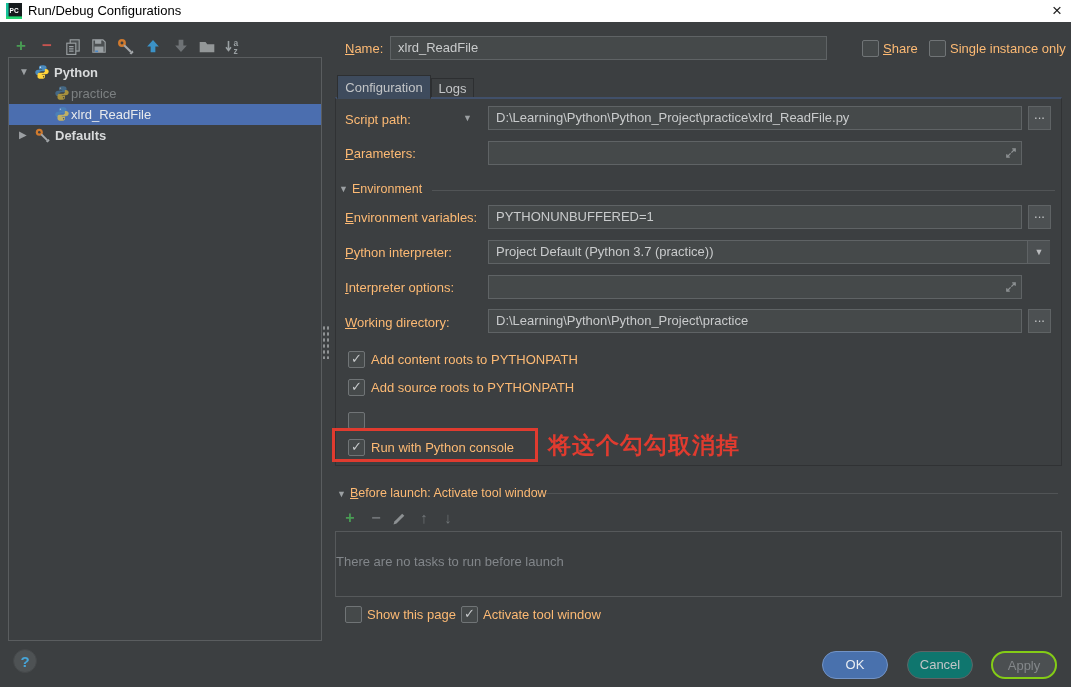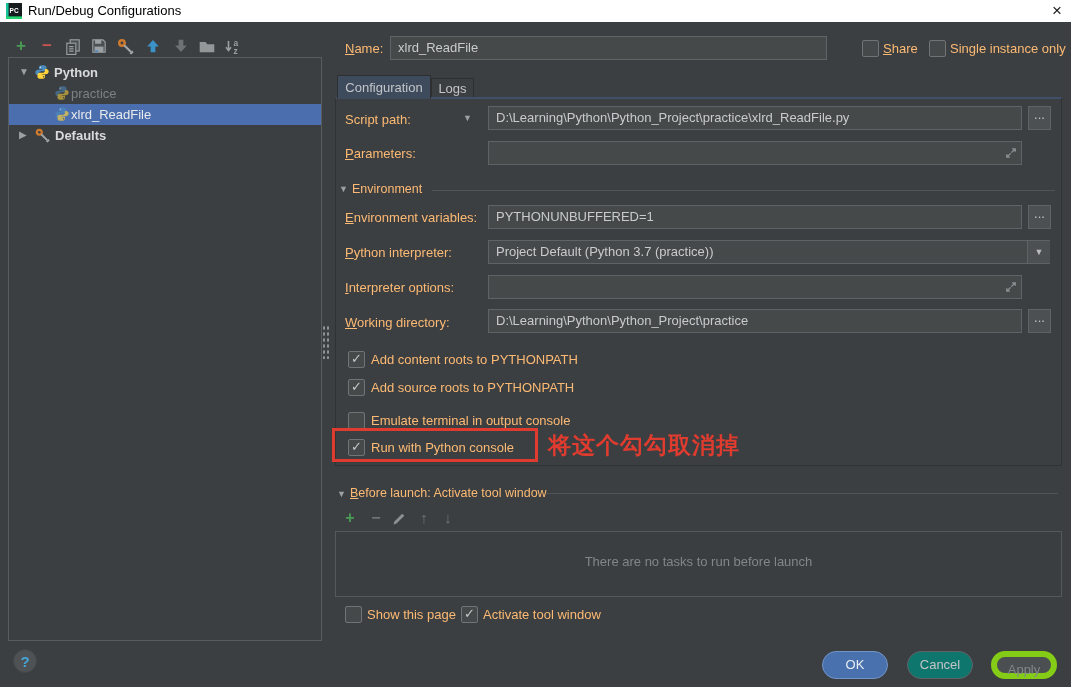--- a/index.html
+++ b/index.html
@@ -42,32 +42,32 @@
   .tabpanel{position:absolute;left:335px;top:97px;width:727px;height:369px;box-sizing:border-box;
             border:1px solid #303234;border-top:2px solid #41506a;background:#3c3f41;}
   
   .chk{position:absolute;width:15px;height:15px;background:#45494a;border:1px solid #70747б;
        border:1px solid #707476;border-radius:2px;color:#c6c8ca;font-size:13px;line-height:14px;
        text-align:center;cursor:pointer;}
   .hline{position:absolute;height:1px;background:#515456;}
   
   .emptybox{position:absolute;left:335px;top:531px;width:727px;height:66px;box-sizing:border-box;
             border:1px solid #56595b;background:#3b3e40;}
-  .emptybox .tx{position:absolute;left:0;right:0;top:22px;text-align:center;color:#82868a;font-size:13px;}
+  .emptybox .tx{position:absolute;left:0;right:0;top:22px;text-align:left;color:#82868a;font-size:13px;}
   
   .redbox{position:absolute;left:332px;top:428px;width:206px;height:34px;border:3px solid #e03b2f;
           box-sizing:border-box;pointer-events:none;}
   .redtext{position:absolute;left:548px;top:430px;color:#e03b2f;font-size:23px;font-weight:bold;
            letter-spacing:1px;white-space:nowrap;}
   
   .btn{position:absolute;top:651px;width:66px;height:28px;border-radius:14px;font-size:13px;
        line-height:26px;text-align:center;box-sizing:border-box;cursor:pointer;}
   .btn.ok{background:#4971ad;border:1px solid #7293c6;color:#e9edf2;}
   .btn.norm{background:#0f766e;border:1px solid #5f6365;color:#c3c5c7;}
-  .btn.dis{background:#4b4f51;border:6px solid #84cc16;color:#83878a;cursor:default;}
+  .btn.dis{background:#4b4f51;border:2px solid #84cc16;color:#83878a;cursor:default;}
   .help{position:absolute;left:13px;top:649px;width:24px;height:24px;border-radius:50%;
         background:#4e5254;border:1px solid #444749;color:#46a5d8;font-weight:bold;font-size:15px;
         line-height:23px;text-align:center;cursor:pointer;box-sizing:border-box;}
   .watermark{position:absolute;left:816px;top:657px;font-size:16.5px;color:rgba(190,198,206,0.82);
              white-space:nowrap;pointer-events:none;z-index:50;}
   .grip{position:absolute;left:322px;top:325px;width:8px;height:34px;cursor:col-resize;
         background-image:radial-gradient(#8f9294 1px,transparent 1.3px);background-size:4px 6px;}
   .caret{color:#9ca0a3;font-size:9px;}
 </style>
 </head>
@@ -235,21 +235,20 @@
   <div class="inp" style="left:488px;top:309px;width:534px">D:\Learning\Python\Python_Project\practice</div>
   <div class="bb" style="left:1028px;top:309px">...</div>
 
   <span class="chk" style="left:348px;top:351px"><span>✓</span></span>
   <div class="cl" style="left:371px;top:352px">Add content roots to PYTHONPATH</div>
 
   <span class="chk" style="left:348px;top:379px"><span>✓</span></span>
   <div class="cl" style="left:371px;top:380px">Add source roots to PYTHONPATH</div>
 
   <span class="chk" style="left:348px;top:412px"><span></span></span>
-  <div class="cl" style="left:371px;top:413px">Emulate terminal in output console</div>
 
   <span class="chk" style="left:348px;top:439px"><span>✓</span></span>
   <div class="cl" style="left:371px;top:440px">Run with Python console</div>
 
   <div class="redbox"></div>
   <div class="redtext">将这个勾勾取消掉</div>
 
   <span class="abs caret" style="left:337px;top:489px">▼</span>
   <div class="cl mn" style="left:350px;top:486px;font-size:12.5px">Before launch: Activate tool window</div>
   <div class="hline" style="left:546px;top:493px;width:512px"></div>

